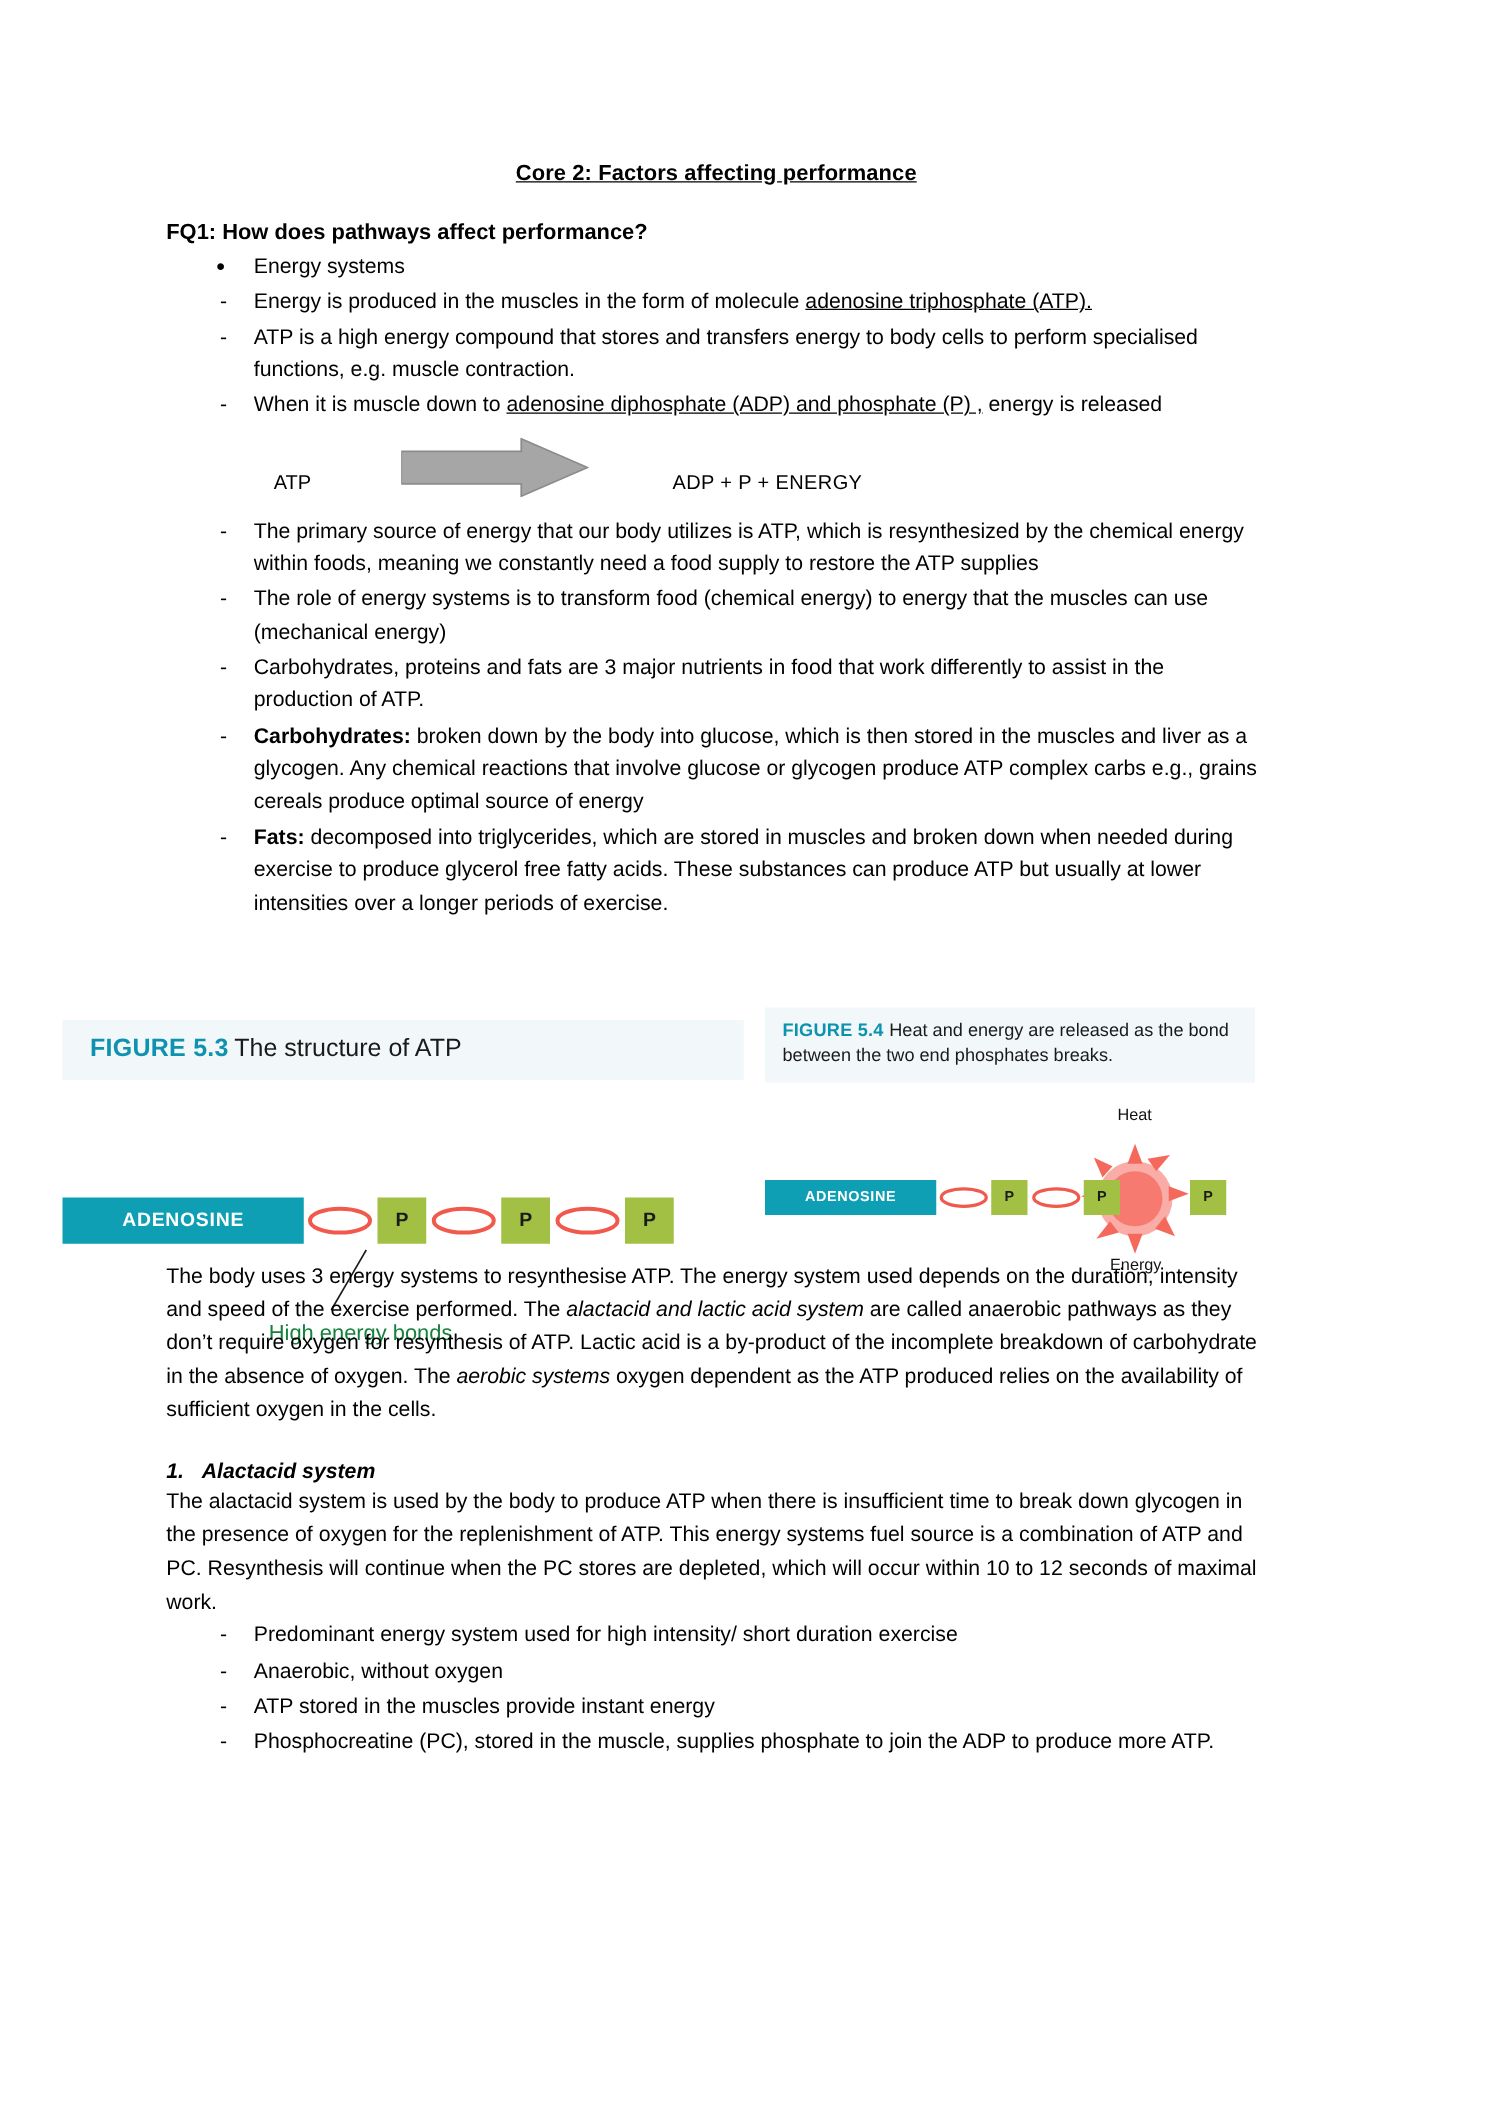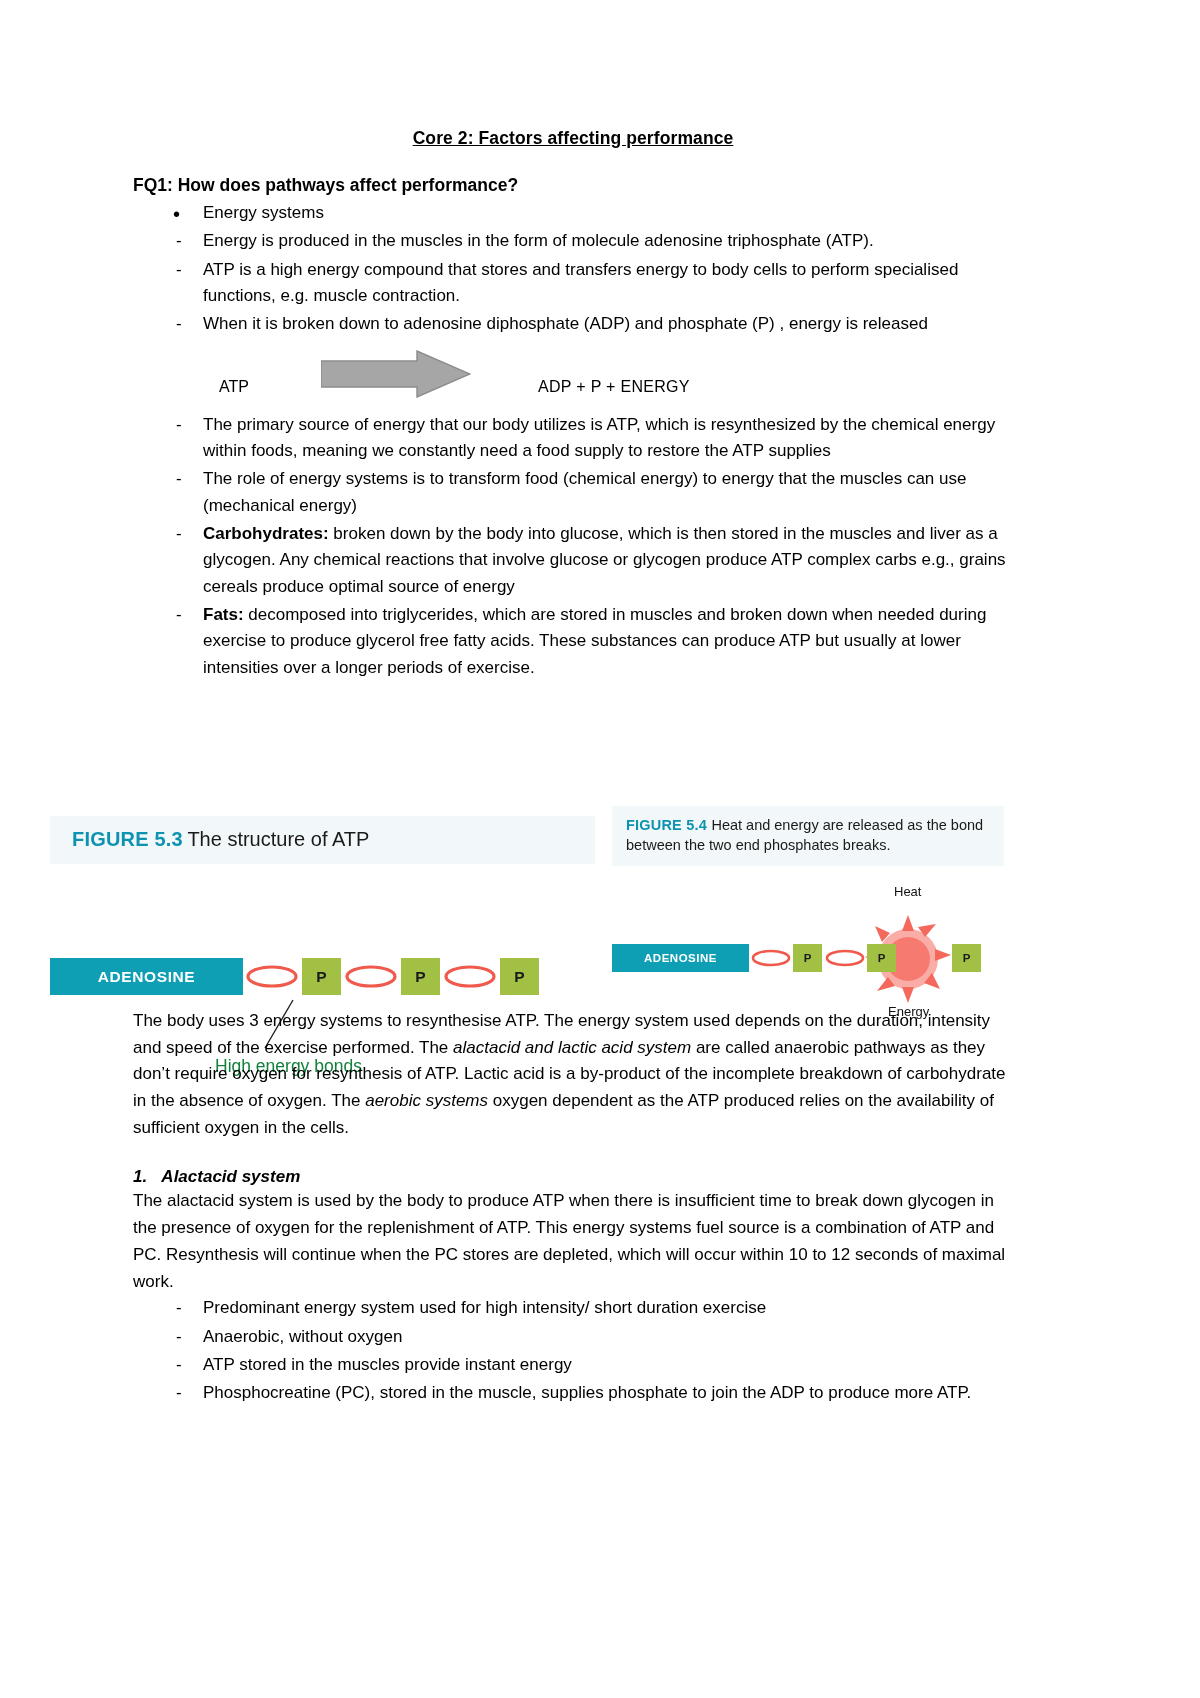--- a/index.html
+++ b/index.html
@@ -64,21 +64,21 @@
     font-size: 20px;
     line-height: 1.5;
   }
   li.dash::before {
     content: "-";
     position: absolute;
     left: 43px;
     top: 0px;
     font-size: 17px;
   }
-  .u { }
+  .u { text-decoration: underline; }
   .b { font-weight: 700; }
   .i { font-style: italic; }
 
   
   .arrow-row {
     position: relative;
     height: 62px;
     margin: 10px 0 2px 0;
   }
   .arrow-label-left {
@@ -295,34 +295,35 @@
 
     <div class="heading-q">FQ1: How does pathways affect performance?</div>
 
     <ul class="bullets">
       <li class="bullet"><span>Energy systems</span></li>
     </ul>
 
     <ul class="dashes">
       <li class="dash"><span>Energy is produced in the muscles in the form of molecule </span><span class="u">adenosine triphosphate (ATP).</span></li>
       <li class="dash"><span>ATP is a high energy compound that stores and transfers energy to body cells to perform specialised functions, e.g. muscle contraction.</span></li>
-      <li class="dash"><span>When it is broken down to </span><span class="u">adenosine diphosphate (ADP) and phosphate (P) ,</span><span> energy is released</span></li>
+      <li class="dash"><span>When it is muscle down to </span><span class="u">adenosine diphosphate (ADP) and phosphate (P) ,</span><span> energy is released</span></li>
     </ul>
 
     <div class="arrow-row">
       <div class="arrow-label-left">ATP</div>
       <svg class="arrow-shape" viewBox="0 0 150 48">
         <polygon points="0,11 96,11 96,1 149,24 96,47 96,37 0,37" fill="#a6a6a6" stroke="#8c8c8c" stroke-width="1.4"></polygon>
       </svg>
       <div class="arrow-label-right">ADP + P + ENERGY</div>
     </div>
 
     <ul class="dashes">
       <li class="dash"><span>The primary source of energy that our body utilizes is ATP, which is resynthesized by the chemical energy within foods, meaning we constantly need a food supply to restore the ATP supplies</span></li>
       <li class="dash"><span>The role of energy systems is to transform food (chemical energy) to energy that the muscles can use (mechanical energy)</span></li>
+      <li class="dash"><span>Carbohydrates, proteins and fats are 3 major nutrients in food that work differently to assist in the production of ATP.</span></li>
       <li class="dash"><span class="b">Carbohydrates:</span><span> broken down by the body into glucose, which is then stored in the muscles and liver as a glycogen. Any chemical reactions that involve glucose or glycogen produce ATP complex carbs e.g., grains cereals produce optimal source of energy</span></li>
       <li class="dash"><span class="b">Fats:</span><span> decomposed into triglycerides, which are stored in muscles and broken down when needed during exercise to produce glycerol free fatty acids. These substances can produce ATP but usually at lower intensities over a longer periods of exercise.</span></li>
     </ul>
 
   </div>
 
   <div class="figures">
 
     <div class="fig53">
       <div class="cap-band">

